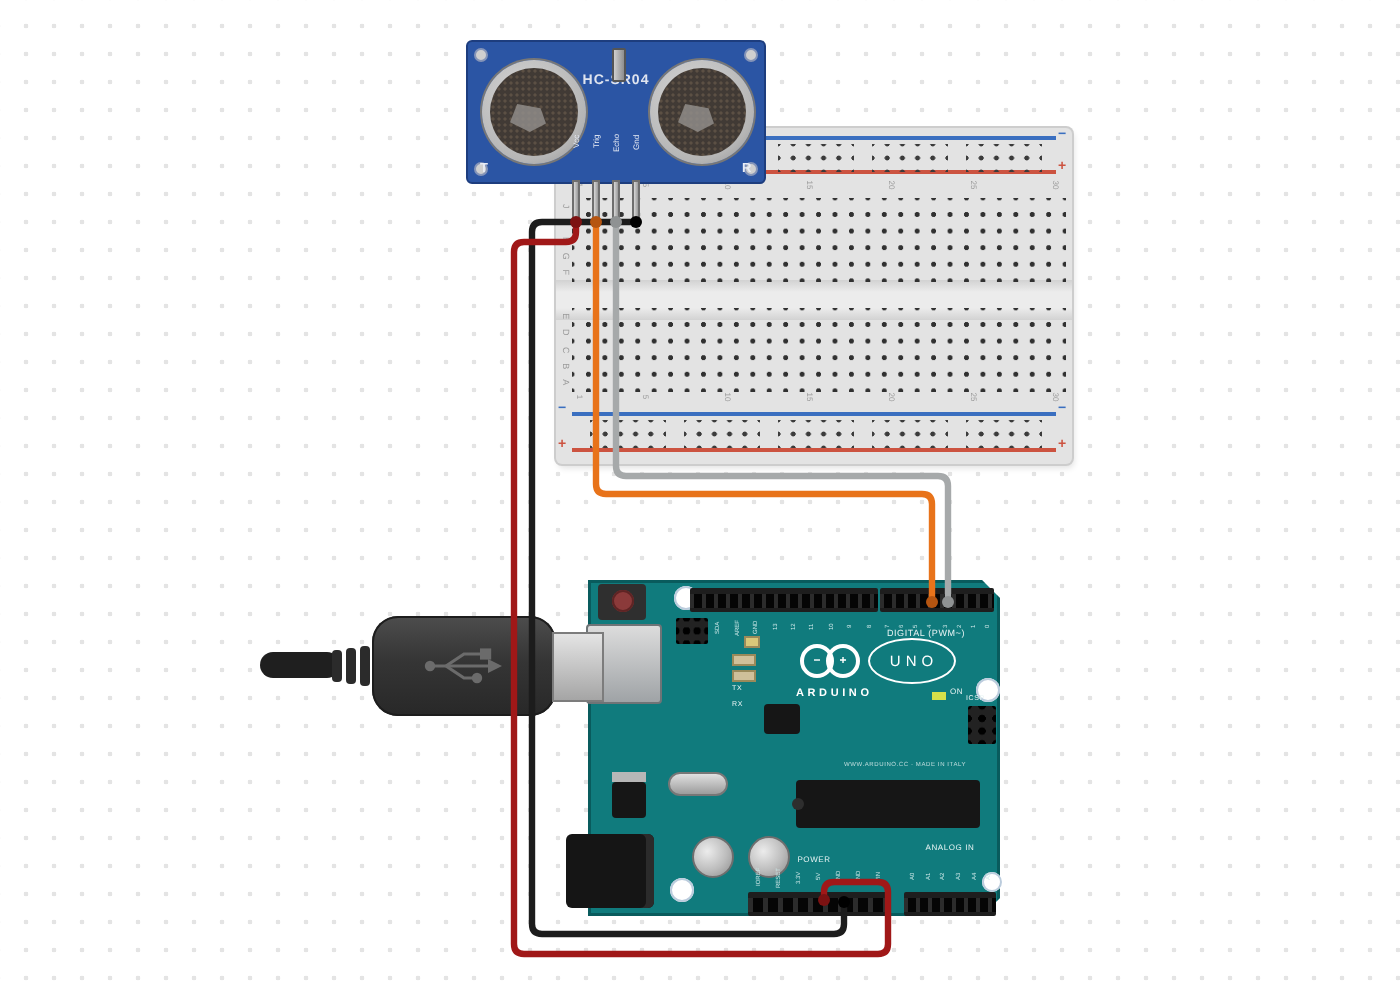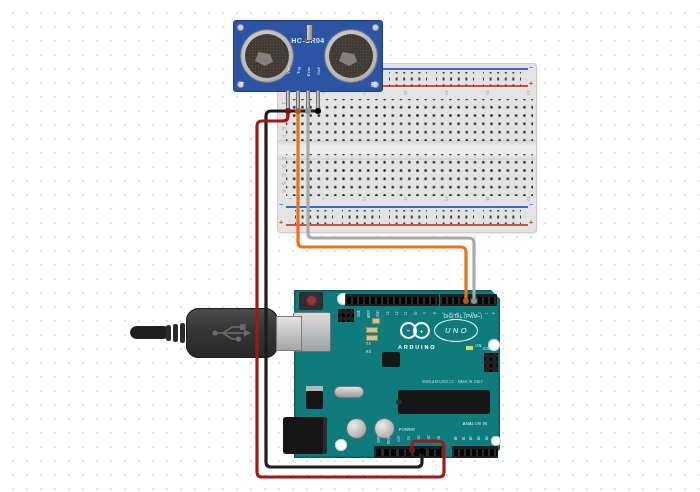--- a/index.html
+++ b/index.html
@@ -66,21 +66,21 @@
     background-size:100% 7px;background-position:0 2.5px;background-repeat:no-repeat;}
   .hdr.p10{background-image:repeating-linear-gradient(90deg,#050505 2.5px 7.5px,#2c2c2c 7.5px 10px);}
   .vlab{position:absolute;display:flex;}
   .vlab span{display:flex;align-items:center;justify-content:center;writing-mode:vertical-rl;
     transform:rotate(180deg);font-size:3px;color:#cfe9e9;height:13px;}
   .ard-caption{position:absolute;color:#e8f4f4;font-size:4.5px;letter-spacing:.3px;}
   .mounthole{position:absolute;width:12px;height:12px;border-radius:50%;background:#fff;box-shadow:inset 0 0 0 1px #bcd;}
   .ring{position:absolute;width:17px;height:17px;border:2.5px solid #fff;border-radius:50%;box-sizing:border-box;
     display:flex;align-items:center;justify-content:center;color:#fff;font-size:6px;font-weight:bold;line-height:1;}
   .unooval{position:absolute;width:44px;height:23px;border:1.5px solid #fff;border-radius:50%;box-sizing:border-box;
-    display:flex;align-items:center;justify-content:center;color:#fff;font-size:7.5px;letter-spacing:2.5px;padding-left:2px;font-style:italic;}
+    display:flex;align-items:center;justify-content:center;color:#fff;font-size:7.5px;letter-spacing:2.5px;padding-left:2px;}
   .brandtext{position:absolute;color:#fff;font-size:5.5px;font-weight:bold;letter-spacing:1.8px;}
   .chip{position:absolute;background:#161616;border-radius:2px;}
   .cap{position:absolute;width:21px;height:21px;border-radius:50%;
     background:radial-gradient(circle at 35% 35%,#ececec,#bdbdbd 55%,#8d8d8d);border:1px solid #6e6e6e;box-sizing:border-box;}
   .icsp{position:absolute;background-color:#222;border-radius:1px;
     background-image:radial-gradient(circle,#000 1.8px,transparent 2px);}
   .tinypart{position:absolute;background:#cfc09a;border:.5px solid #9a8a5a;box-sizing:border-box;}
 
   
   .usb{position:absolute;left:128px;top:305px;width:172px;height:56px;z-index:3;}

